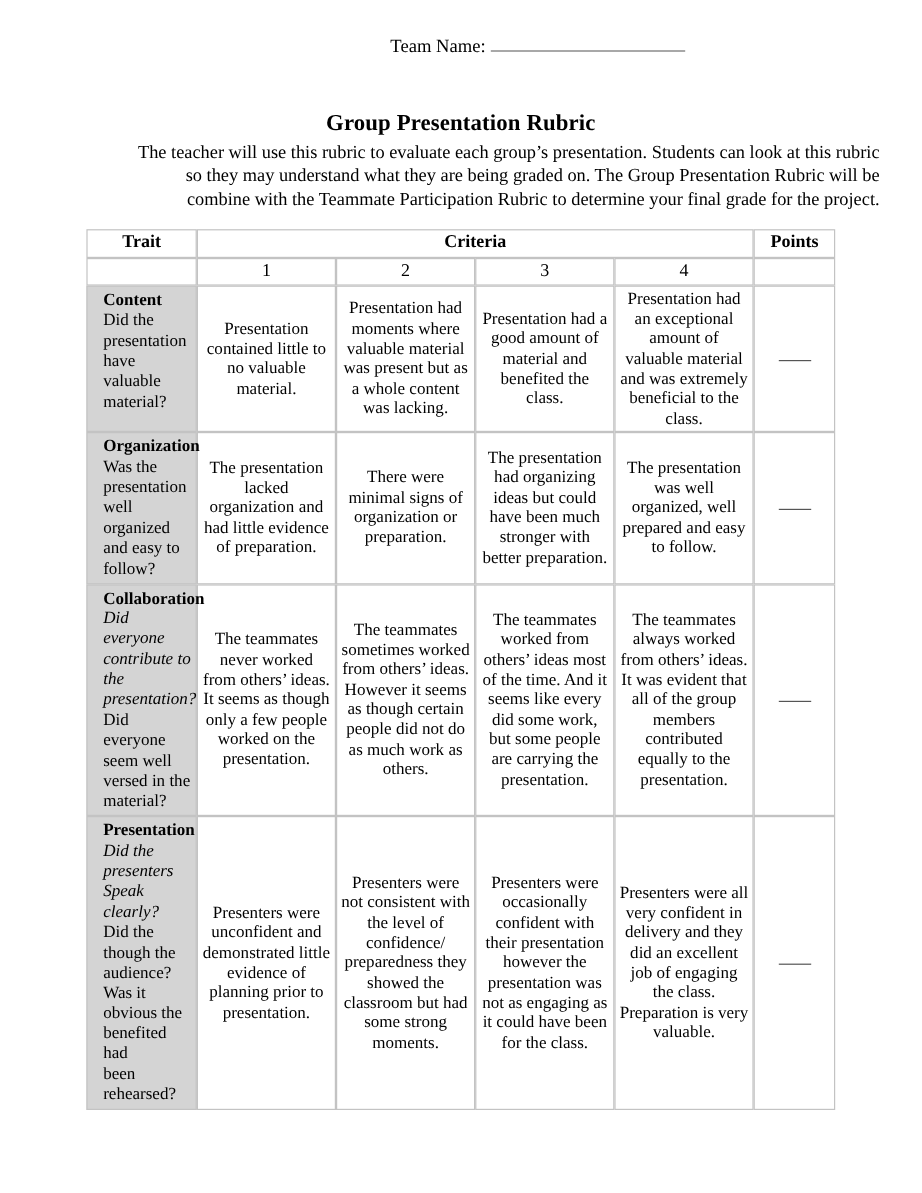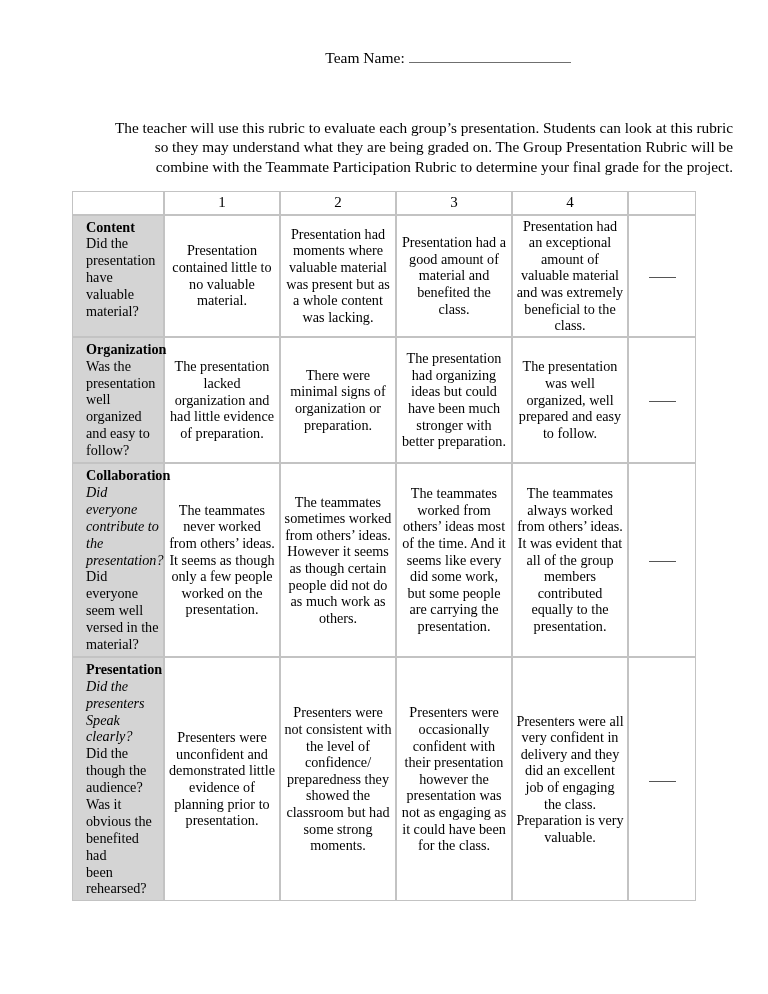--- a/index.html
+++ b/index.html
@@ -22,21 +22,21 @@
     height: 994px;
     position: relative;
     box-sizing: border-box;
     padding: 0;
   }
 
   
   .teamname-row {
     position: absolute;
     left: 0;
-    top: 48px;
+    top: 28px;
     width: 768px;
     display: flex;
     justify-content: center;
   }
   .teamname-inner {
     display: flex;
     align-items: baseline;
     transform: translateX(64px);
   }
   .teamname-label {
@@ -152,33 +152,39 @@
 
 <div class="page">
 
   <div class="teamname-row">
     <div class="teamname-inner">
       <span class="teamname-label">Team Name:</span>
       <span class="teamname-blank"></span>
     </div>
   </div>
 
+  <div class="doc-title">Group Presentation Rubric</div>
 
   <div class="intro">The teacher will use this rubric to evaluate each group’s presentation.  Students can look at this rubric so they may understand what they are being graded on.  The Group Presentation Rubric will be combine with the Teammate Participation Rubric to determine your final grade for the project.</div>
 
   <table class="rubric-table">
     <colgroup>
       <col class="col-trait">
       <col class="col-c1">
       <col class="col-c2">
       <col class="col-c3">
       <col class="col-c4">
       <col class="col-points">
     </colgroup>
     <thead>
+      <tr>
+        <th class="hdr">Trait</th>
+        <th class="hdr" colspan="4">Criteria</th>
+        <th class="hdr">Points</th>
+      </tr>
       <tr>
         <td class="numhdr"></td>
         <td class="numhdr">1</td>
         <td class="numhdr">2</td>
         <td class="numhdr">3</td>
         <td class="numhdr">4</td>
         <td class="numhdr"></td>
       </tr>
     </thead>
     <tbody id="rubric-body">

